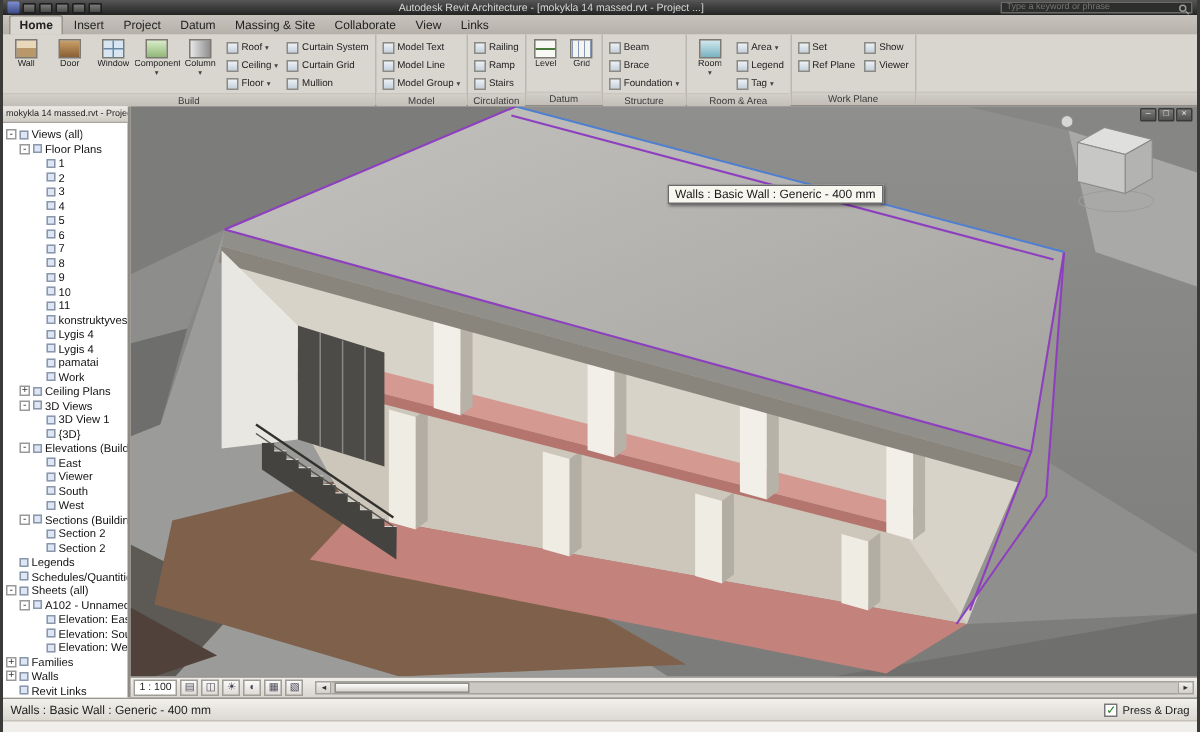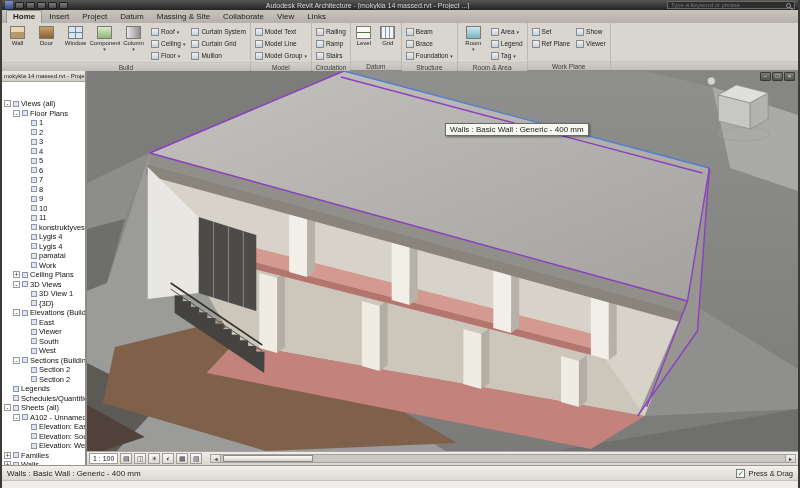--- a/index.html
+++ b/index.html
@@ -37,21 +37,21 @@
 .ic-component{background:linear-gradient(#d8ecc8,#90b878)}
 .ic-column{background:linear-gradient(90deg,#e8e8e8,#8e8e8e)}
 .ic-level{background:linear-gradient(#f8f8f4 0 45%,#4a7a3a 45% 58%,#f8f8f4 58%)}
 .ic-grid{background:#f4f4f0;background-image:repeating-linear-gradient(90deg,#8898b8 0 1px,transparent 1px 4px)}
 .ic-room{background:linear-gradient(#cfe8ee,#7ab2c2)}
 .fill{flex:1;border-right:0}
 
 .main{display:flex;height:394px}
 .browser{width:85px;background:#fff;border-right:2px solid #8f8b84;display:flex;flex-direction:column;flex:none}
 .btitle{height:11px;background:linear-gradient(#ece9e3,#cfccc5);border-bottom:1px solid #a8a49d;font-size:6px;display:flex;align-items:center;padding:0 2px;color:#222;white-space:nowrap;overflow:hidden}
-.tree{flex:1;overflow:hidden;padding-top:17px}
+.tree{flex:1;overflow:hidden;padding-top:3px}
 .tr{display:flex;align-items:center;height:9.5px;font-size:7.5px;color:#111;white-space:nowrap;gap:2px}
 .i0{padding-left:2px}.i1{padding-left:11px}.i2{padding-left:20px}
 .ex{width:7px;height:7px;border:1px solid #999;background:#fff;font-size:7px;line-height:5px;text-align:center;color:#333;flex:none}
 .ex:empty{visibility:hidden}
 .tico{width:6px;height:6px;border:1px solid #8a96ac;background:#dde6f2;flex:none}
 .tlabel{overflow:hidden}
 
 .viewport{flex:1;position:relative;background:#8a8a88;overflow:hidden}
 .scene{position:absolute;left:0;top:0;width:100%;height:380px;display:block}
 .vwin{position:absolute;top:1px;right:3px;display:flex;gap:1px}

